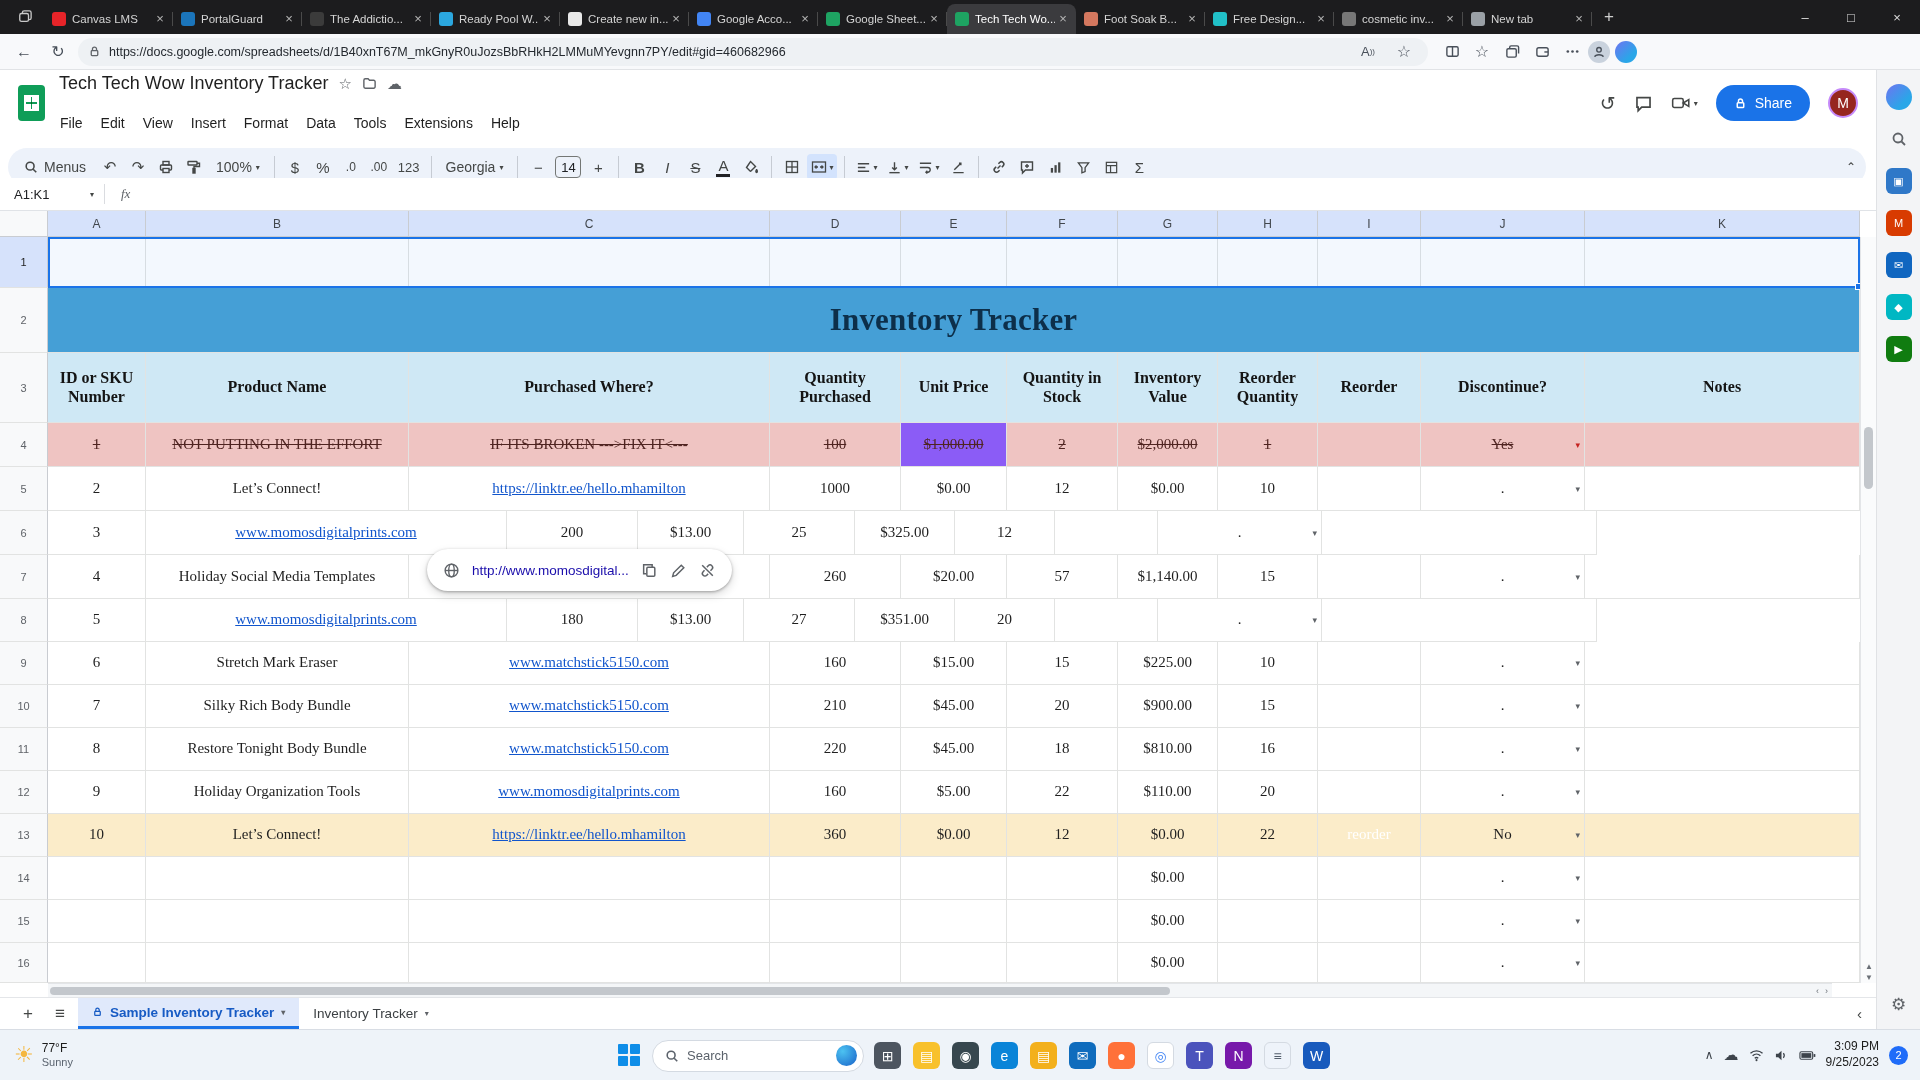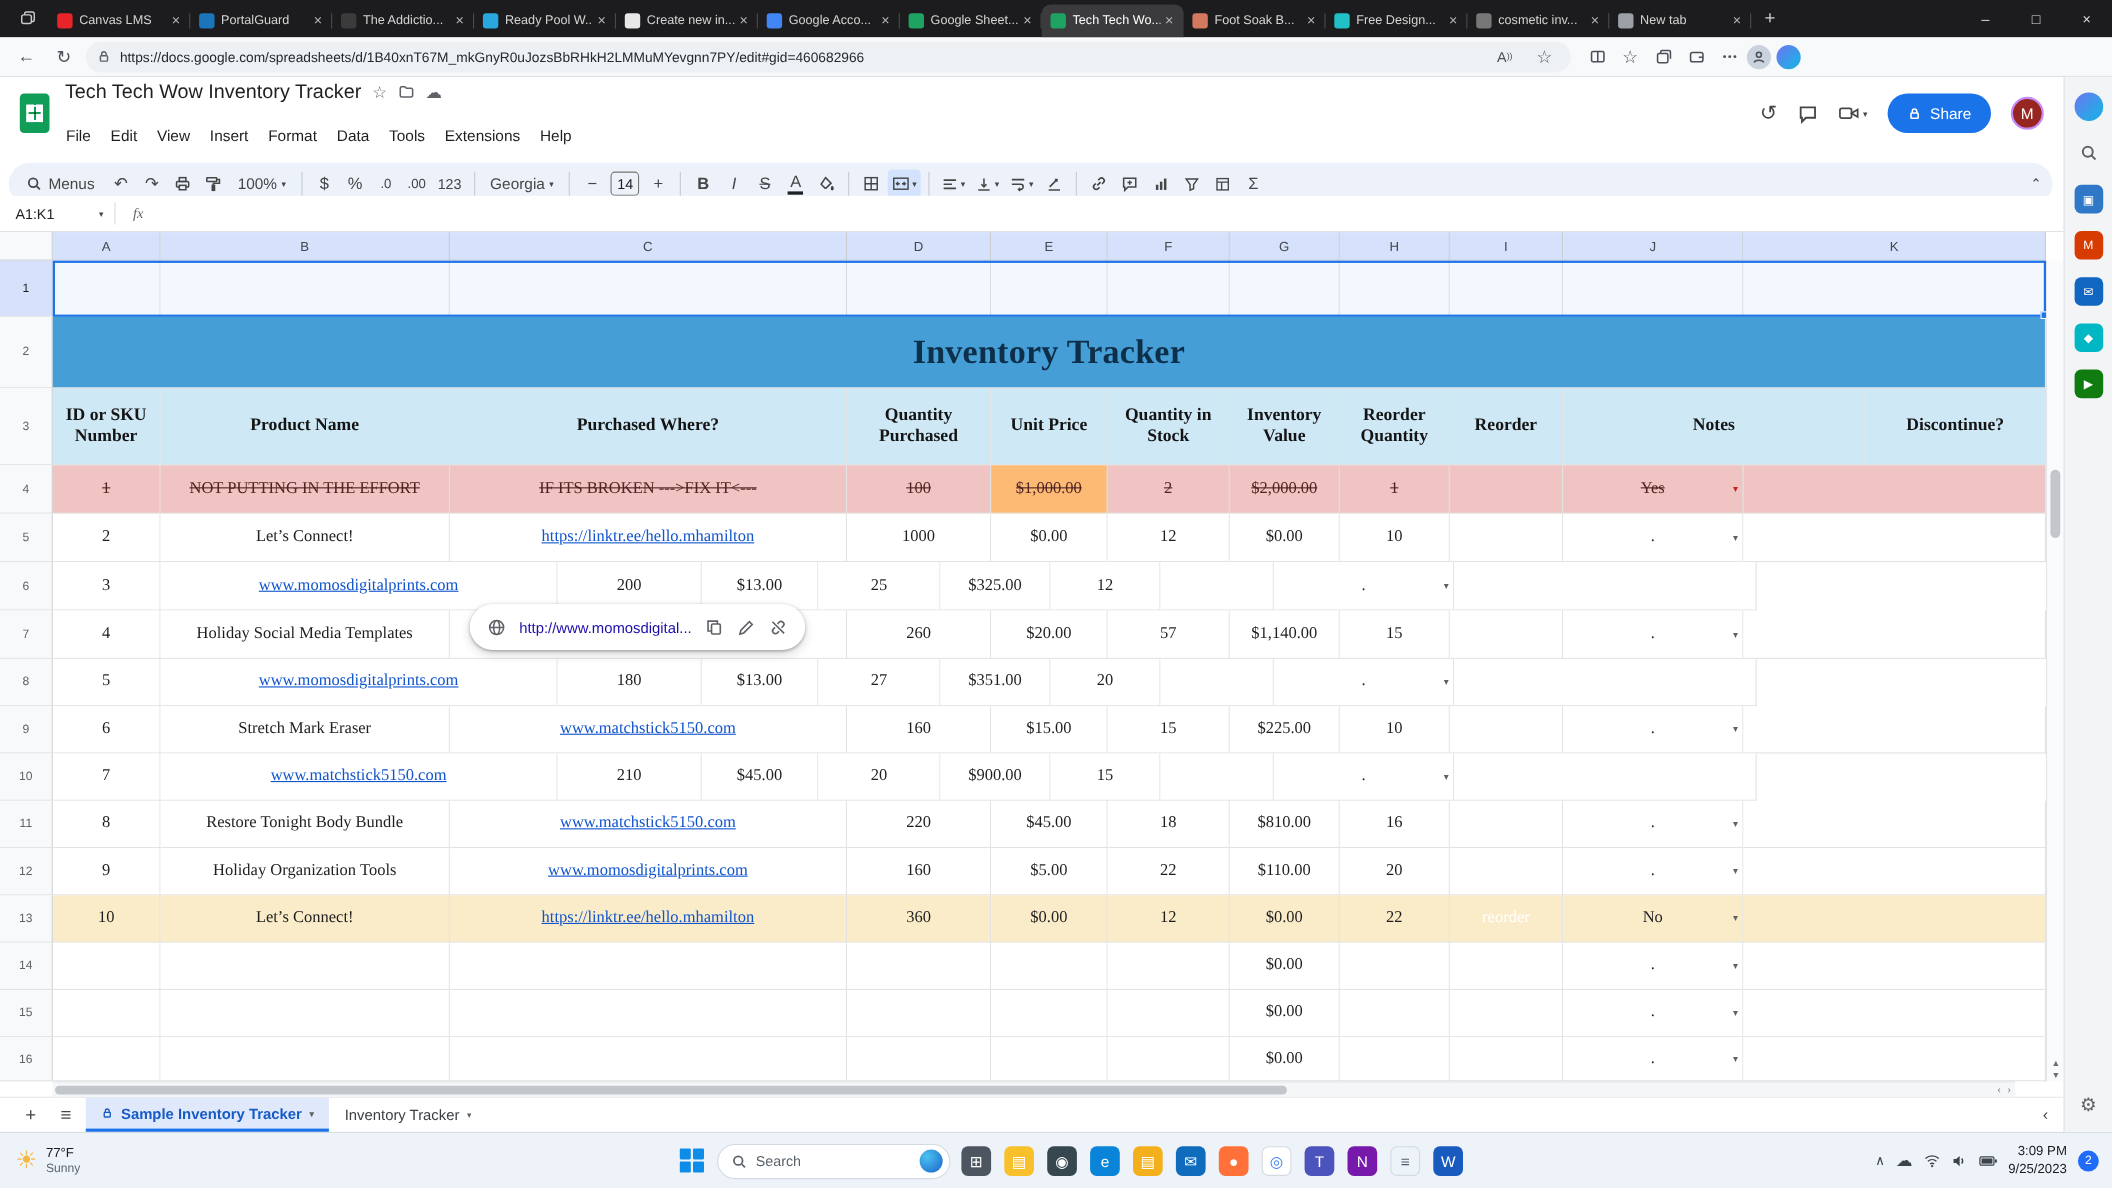--- a/index.html
+++ b/index.html
@@ -500,30 +500,30 @@
           <div class="gutter">3</div>
           <div class="cell hdr-cell" style="width: 98px;">ID or SKU Number</div>
           <div class="cell hdr-cell" style="width: 263px;">Product Name</div>
           <div class="cell hdr-cell" style="width: 361px;">Purchased Where?</div>
           <div class="cell hdr-cell" style="width: 131px;">Quantity Purchased</div>
           <div class="cell hdr-cell" style="width: 106px;">Unit Price</div>
           <div class="cell hdr-cell" style="width: 111px;">Quantity in Stock</div>
           <div class="cell hdr-cell" style="width: 100px;">Inventory Value</div>
           <div class="cell hdr-cell" style="width: 100px;">Reorder Quantity</div>
           <div class="cell hdr-cell" style="width: 103px;">Reorder</div>
+          <div class="cell hdr-cell" style="width: 164px;">Discontinue?</div>
           <div class="cell hdr-cell" style="width: 275px;">Notes</div>
-          <div class="cell hdr-cell" style="width: 164px;">Discontinue?</div>
         </div>
         <div class="grow" style="height: 44px;">
           <div class="gutter">4</div>
           <div class="cell struck" style="width: 98px; background: rgb(239, 196, 194);">1</div>
           <div class="cell struck" style="width: 263px; background: rgb(239, 196, 194);">NOT PUTTING IN THE EFFORT</div>
           <div class="cell struck" style="width: 361px; background: rgb(239, 196, 194);">IF ITS BROKEN ---&gt;FIX IT&lt;---</div>
           <div class="cell struck" style="width: 131px; background: rgb(239, 196, 194);">100</div>
-          <div class="cell struck" style="width: 106px; background: #fdba74;">$1,000.00</div>
+          <div class="cell struck" style="width: 106px; background: #8b5cf6;">$1,000.00</div>
           <div class="cell struck" style="width: 111px; background: rgb(239, 196, 194);">2</div>
           <div class="cell struck" style="width: 100px; background: rgb(239, 196, 194);">$2,000.00</div>
           <div class="cell struck" style="width: 100px; background: rgb(239, 196, 194);">1</div>
           <div class="cell" style="width: 103px; background: rgb(239, 196, 194);"></div>
           <div class="cell" style="width: 164px; background: rgb(239, 196, 194);">
             <span class="jtext struck">Yes</span>
             <span class="jcaret" style="color: rgb(197, 34, 31);">▾</span>
           </div>
           <div class="cell" style="width: 275px; background: rgb(239, 196, 194);"></div>
         </div>
@@ -606,20 +606,21 @@
           <div class="cell" style="width: 103px;"></div>
           <div class="cell" style="width: 164px;">
             <span class="jtext">.</span>
             <span class="jcaret" style="color: rgb(95, 99, 104);">▾</span>
           </div>
           <div class="cell" style="width: 275px;"></div>
         </div>
         <div class="grow" style="height: 43px;">
           <div class="gutter">10</div>
           <div class="cell" style="width: 98px;">7</div>
+          <div class="cell" style="width: 263px;">Silky Rich Body Bundle</div>
           <div class="cell linkcell" style="width: 361px;">www.matchstick5150.com</div>
           <div class="cell" style="width: 131px;">210</div>
           <div class="cell" style="width: 106px;">$45.00</div>
           <div class="cell" style="width: 111px;">20</div>
           <div class="cell" style="width: 100px;">$900.00</div>
           <div class="cell" style="width: 100px;">15</div>
           <div class="cell" style="width: 103px;"></div>
           <div class="cell" style="width: 164px;">
             <span class="jtext">.</span>
             <span class="jcaret" style="color: rgb(95, 99, 104);">▾</span>

